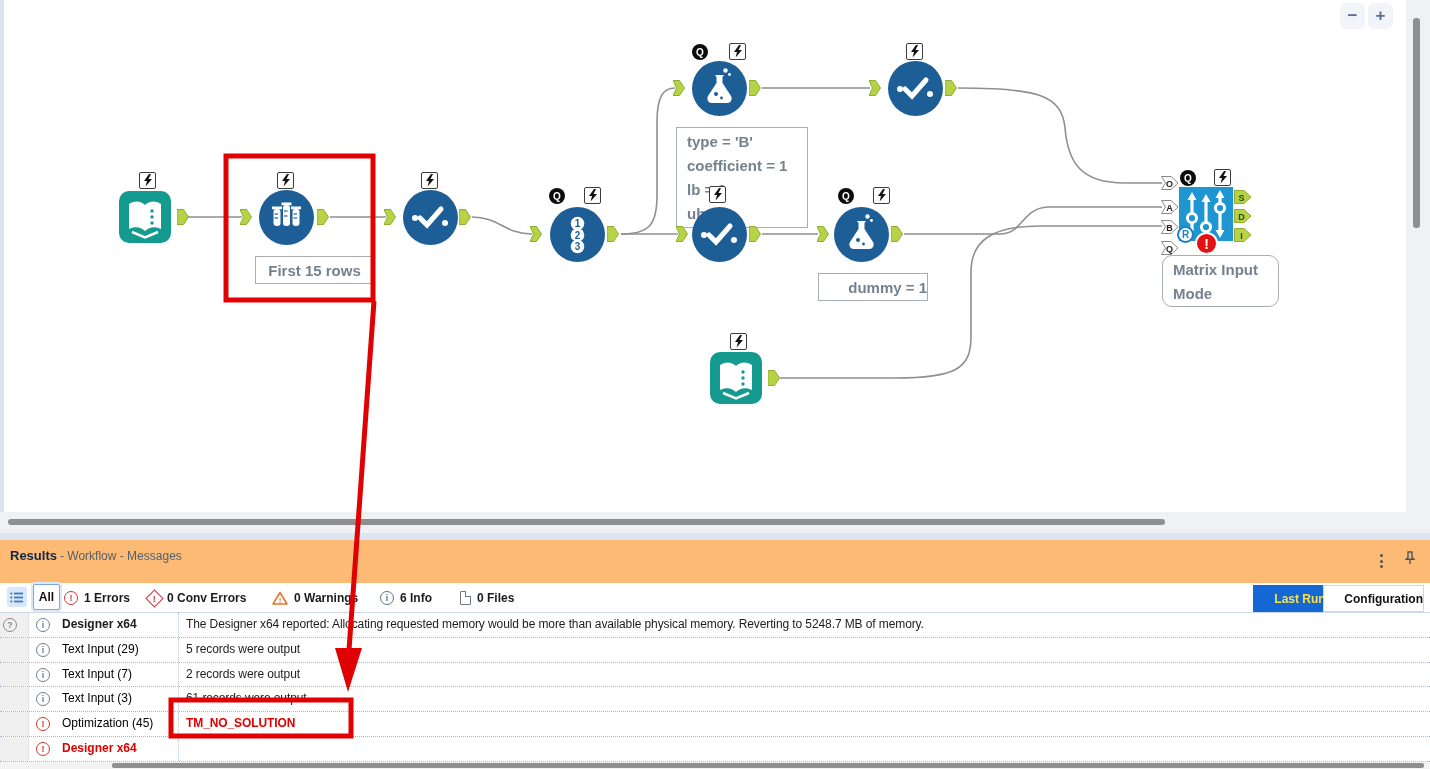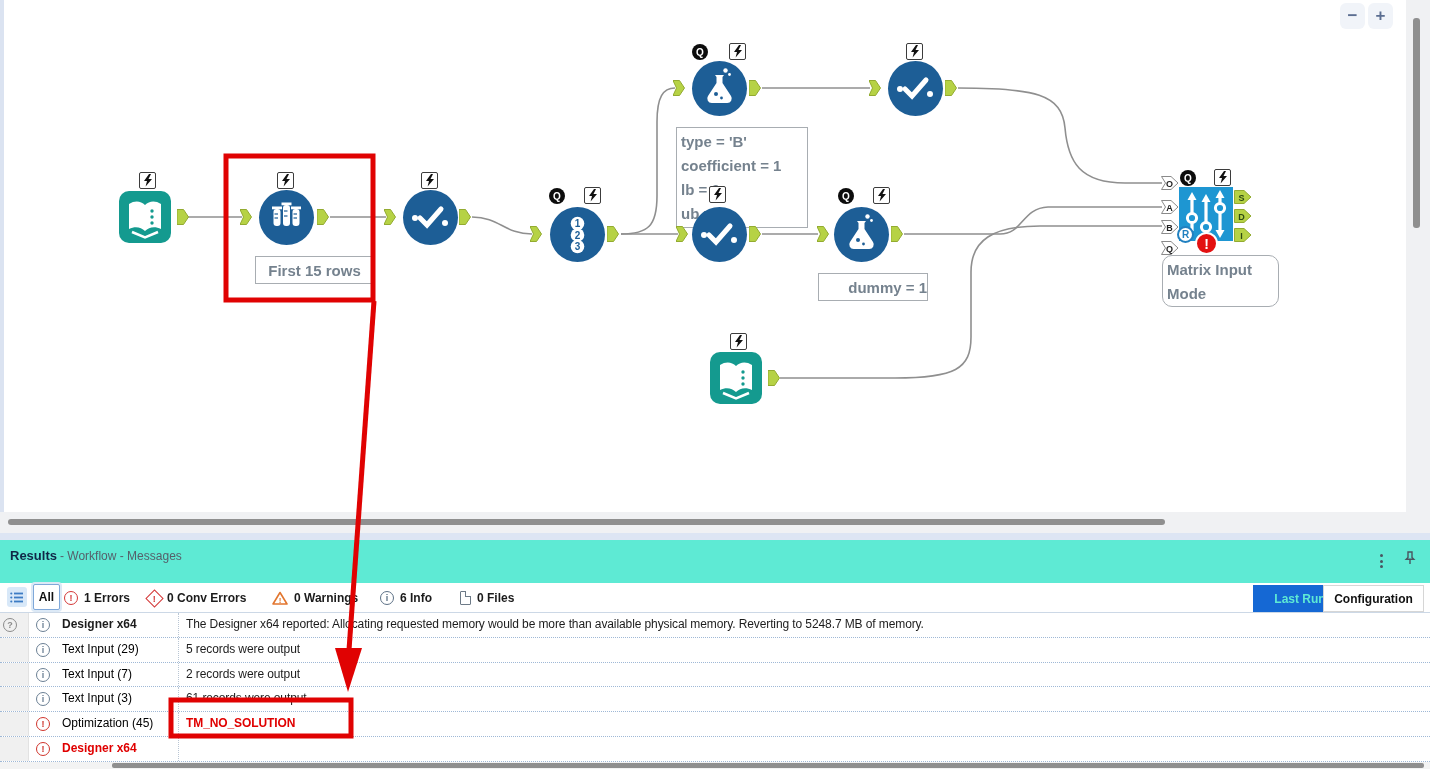--- a/index.html
+++ b/index.html
@@ -33,37 +33,37 @@
   .err-badge { position:absolute; width:23px; height:23px; border-radius:50%; background:#e31111;
     border:2px solid #fff; color:#fff; font-size:14px; font-weight:bold; display:flex;
     align-items:center; justify-content:center; z-index:7; }
 
   .anchor { position:absolute; z-index:4; }
 
   
   .anno { position:absolute; background:#fff; border:1.5px solid #a8adb2; z-index:2;
     color:#75828e; font-weight:bold; font-size:15px; }
   .anno.center { display:flex; align-items:center; justify-content:center; }
-  .anno.lines { padding:2px 4px; line-height:24px; white-space:nowrap; overflow:hidden; }
+  .anno.lines { padding:2px 10px; line-height:24px; white-space:nowrap; overflow:hidden; }
 
   
   .zoom-btn { position:absolute; width:25px; height:26px; background:#f1f4f9; border-radius:6px;
     color:#5b6e91; font-size:17px; font-weight:bold; display:flex; align-items:center;
     justify-content:center; z-index:6; }
 
   
   .vtrack { position:absolute; left:1406px; top:0; width:24px; height:512px; background:#f0f1f3; }
   .vthumb { position:absolute; left:1413px; top:18px; width:7px; height:210px; background:#8f8f8f; border-radius:3px; }
   .htrack { position:absolute; left:0; top:512px; width:1430px; height:21px; background:#f0f1f3; }
   .hthumb { position:absolute; left:8px; top:519px; width:1157px; height:6px; background:#8f8f8f; border-radius:3px; }
 
   
   .results { position:absolute; left:0; top:533px; width:1430px; height:236px; background:#fff; }
   .r-topstrip { position:absolute; left:0; top:0; width:1430px; height:7px; background:#dde5f3; }
-  .r-header { position:absolute; left:0; top:7px; width:1430px; height:43px; background:#5eead4; }
+  .r-header { position:absolute; left:0; top:7px; width:1430px; height:43px; background:#fdba74; }
   .r-title { position:absolute; left:10px; top:8px; font-size:13px; font-weight:bold; color:#0f2747; }
   .r-subtitle { position:absolute; left:60px; top:9px; font-size:12px; color:#55606b; }
   .kebab { position:absolute; left:1374px; top:12px; width:14px; height:18px; display:flex;
     flex-direction:column; align-items:center; justify-content:space-between; padding:2px 0; }
   .kebab i { width:3px; height:3px; border-radius:50%; background:#4a5560; }
   .pin-icon { position:absolute; left:1402px; top:10px; }
 
   .r-toolbar { position:absolute; left:0; top:50px; width:1430px; height:30px; background:#fff;
     border-bottom:1px solid #ccd8e6; }
   .list-btn { position:absolute; left:7px; top:4px; width:20px; height:20px; background:#d8e8f8;
@@ -79,23 +79,23 @@
   .fi-circle.gray { border-color:#5d7186; color:#5d7186; }
   .fi-diamond { width:13px; height:13px; border:1.6px solid #d43838; transform:rotate(45deg);
     display:flex; align-items:center; justify-content:center; }
   .fi-diamond span { transform:rotate(-45deg); color:#d43838; font-size:9px; font-weight:bold; }
   .fi-file { width:11px; height:14px; background:#fff; border:1.5px solid #6d7a87;
     border-radius:1px; position:relative; }
   .fi-file::after { content:""; position:absolute; right:-1px; top:-1px; width:5px; height:5px;
     background:#fff; border-left:1.5px solid #6d7a87; border-bottom:1.5px solid #6d7a87; }
   .tab { position:absolute; top:2px; height:27px; display:flex; align-items:center;
     justify-content:center; font-size:12px; }
-  .tab.active { left:1253px; width:94px; background:#1568d4; color:#5eead4; font-weight:bold; }
+  .tab.active { left:1253px; width:94px; background:#1568d4; color:#fde047; font-weight:bold; }
   .tab.idle { left:1323px; width:101px; background:#fff; color:#111; font-weight:600;
-    border:1px solid #d6d6d6; }
+    border:1px solid #d6d6d6;justify-content:flex-end; }
 
   .r-rows { position:absolute; left:0; top:80px; width:1430px; }
   .msg-row { position:relative; height:24.8px; border-bottom:1px dotted #9fb8d6; }
   .gutter { position:absolute; left:0; top:0; bottom:0; width:29px; background:#f0f0f0;
     border-right:1px solid #e2e2e2; }
   .ri { position:absolute; left:36px; top:5px; width:14px; height:14px; border-radius:50%;
     border:1.6px solid #6b7f94; color:#6b7f94; font-size:9px; font-weight:bold; display:flex;
     align-items:center; justify-content:center; }
   .ri.err { border-color:#d0342c; color:#d0342c; }
   .help-ic { position:absolute; left:3px; top:5px; width:14px; height:14px; border-radius:50%;

